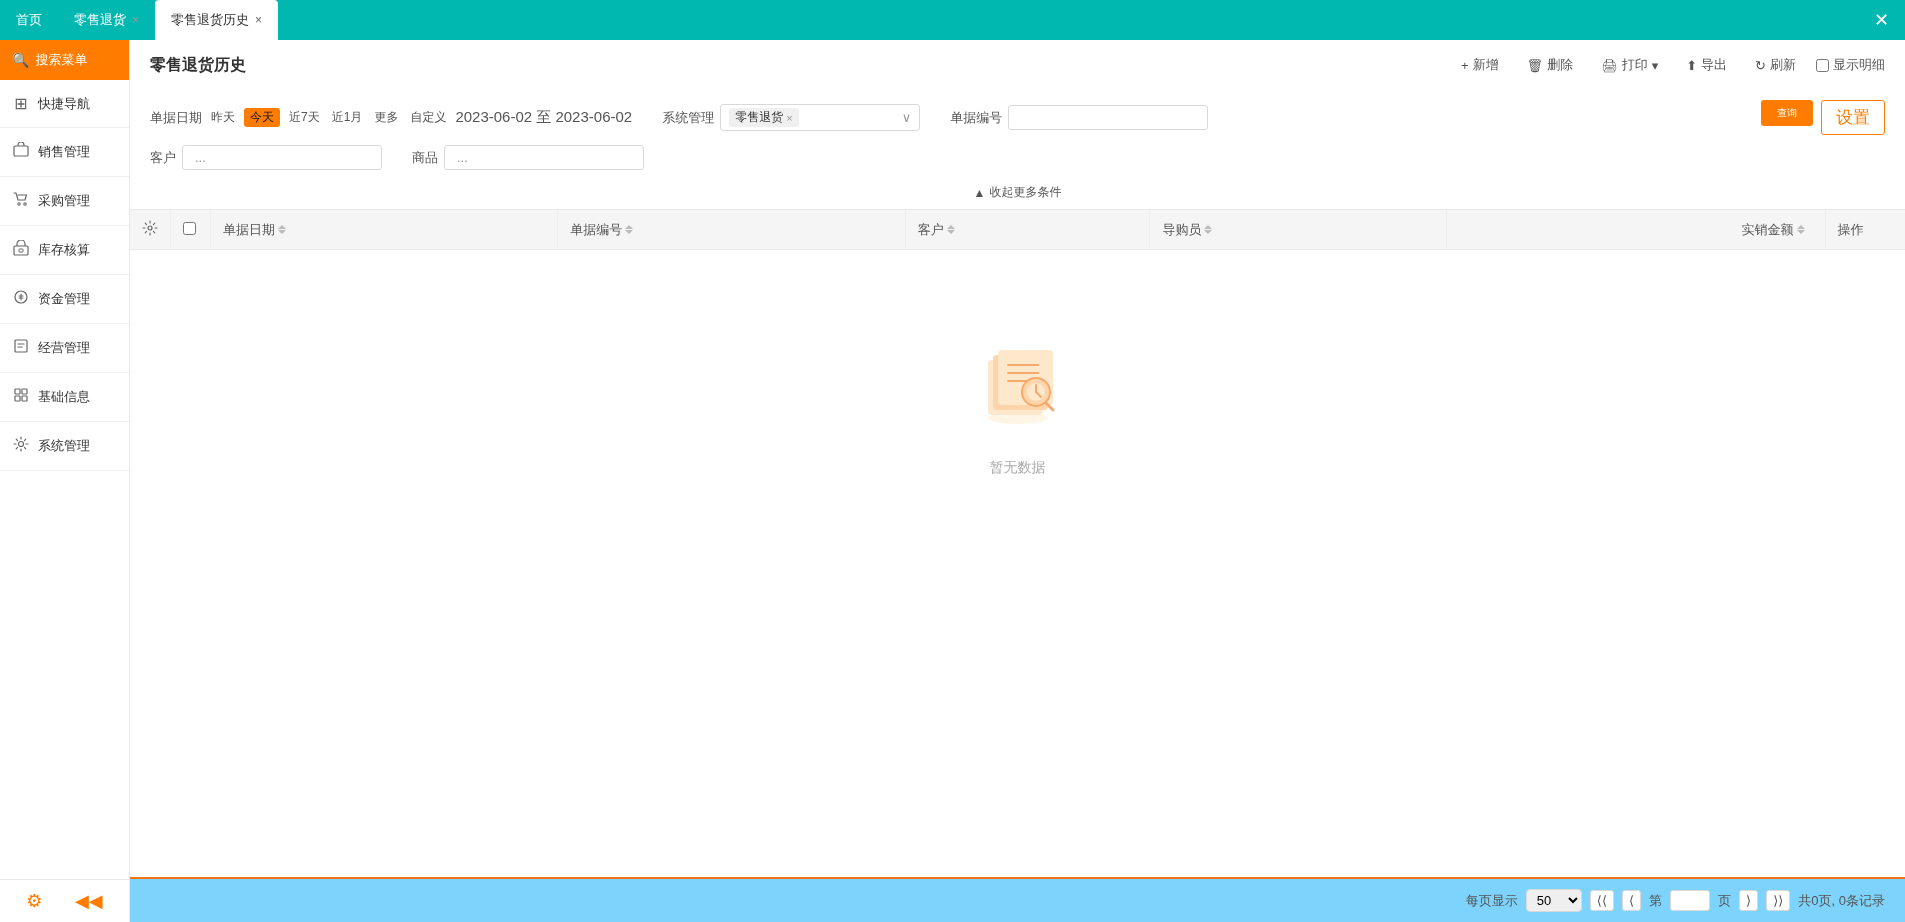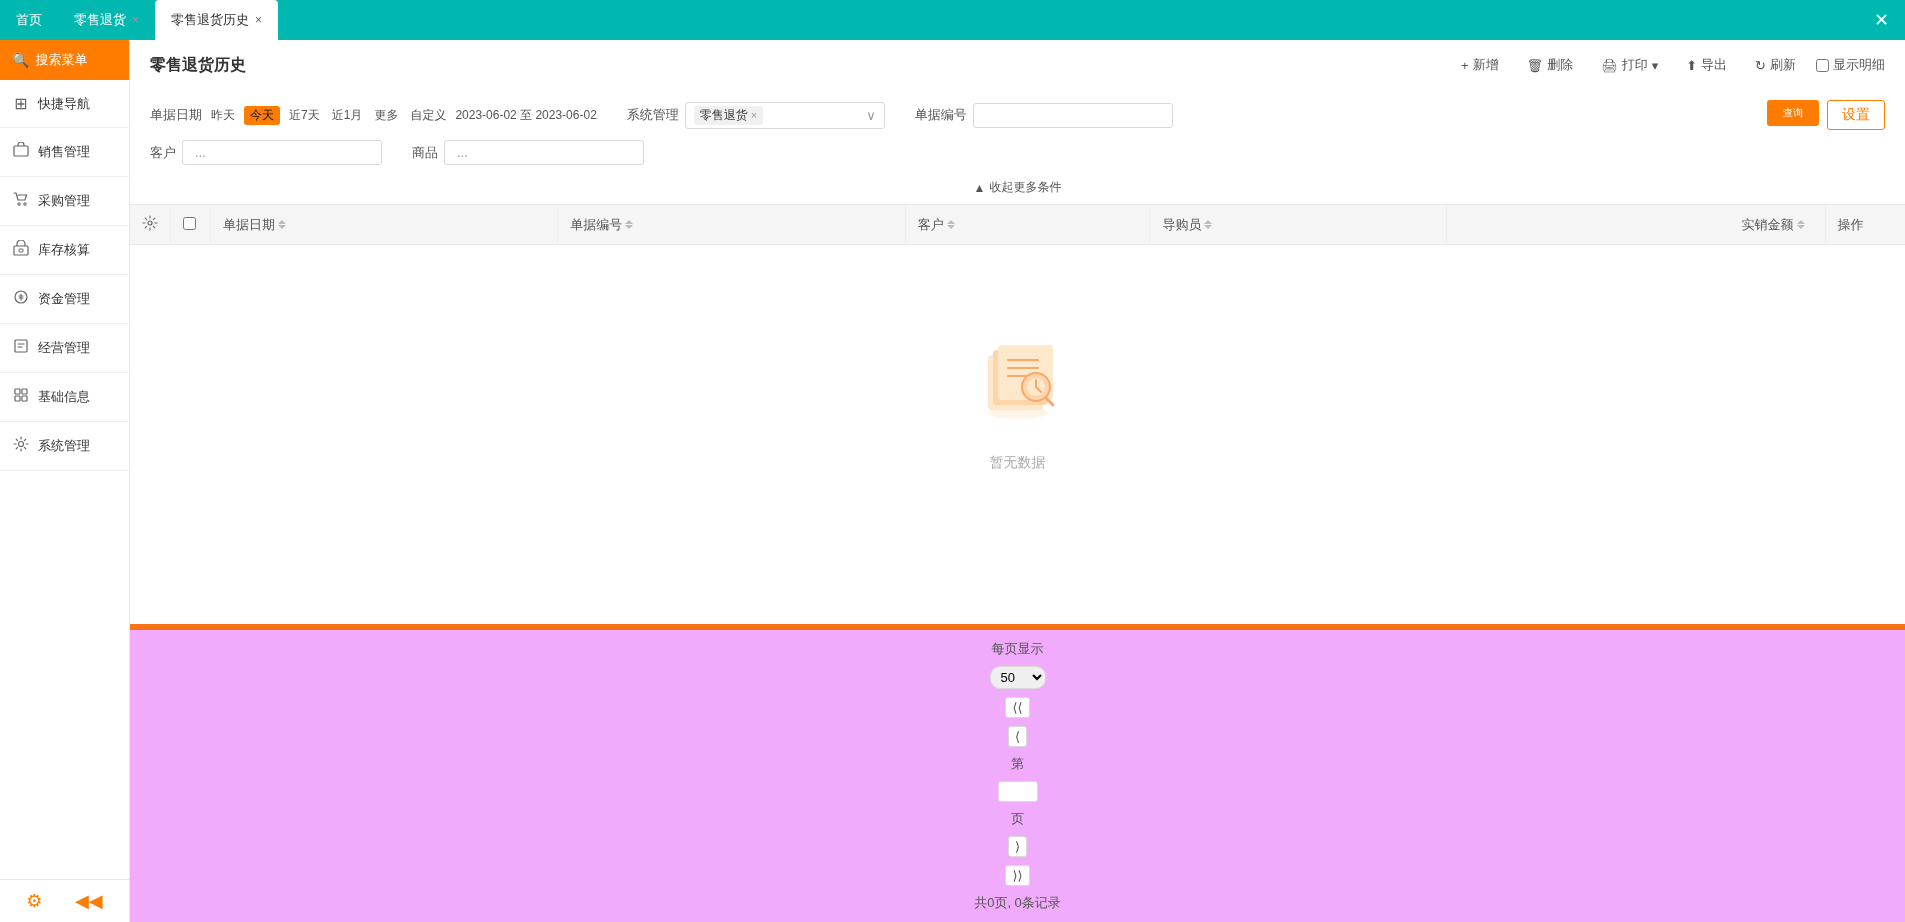--- a/index.html
+++ b/index.html
@@ -166,21 +166,21 @@
       border-radius: 3px;
       font-size: 10px;
       cursor: pointer;
     }
     .action-btn-secondary {
       background: #fff;
       color: #ff7c00;
       border: 1px solid #ff7c00;
       padding: 5px 14px;
       border-radius: 3px;
-      font-size: 14px;
+      font-size: 17px;
       cursor: pointer;
     }
     .checkbox-label {
       display: flex;
       align-items: center;
       gap: 4px;
       font-size: 13px;
       color: #555;
       cursor: pointer;
     }
@@ -218,21 +218,21 @@
       cursor: pointer;
       padding: 1px 3px;
     }
     .date-link.active {
       background: #ff7c00;
       color: #0f172a;
       border-radius: 3px;
       padding: 1px 6px;
     }
     .date-range {
-      font-size: 12px;
+      font-size: 15px;
       color: #555;
     }
     .filter-select {
       display: flex;
       align-items: center;
       border: 1px solid #d9d9d9;
       border-radius: 3px;
       padding: 3px 8px;
       background: #fff;
       min-width: 200px;
@@ -355,35 +355,34 @@
       height: 100px;
       margin-bottom: 16px;
     }
     .empty-text {
       font-size: 14px;
       color: #aaa;
     }
 
     
     .pagination-bar {
-      background: #f0abfc;
-      border-top: 6px solid #f97316;
+      background: #7dd3fc;
+      border-top: 2px solid #f97316;
       padding: 10px 20px;
       display: flex;
       align-items: center;
       justify-content: flex-end;
       gap: 8px;
       font-size: 13px;
       color: #555;
       flex-shrink: 0;
-      flex-direction: column;
     }
     .page-size-select {
       border: 1px solid #d9d9d9;
-      border-radius: 10px;
+      border-radius: 4px;
       padding: 2px 6px;
       font-size: 13px;
       cursor: pointer;
     }
     .page-nav-btn {
       border: 1px solid #d9d9d9;
       border-radius: 3px;
       padding: 2px 6px;
       background: #fff;
       cursor: pointer;

